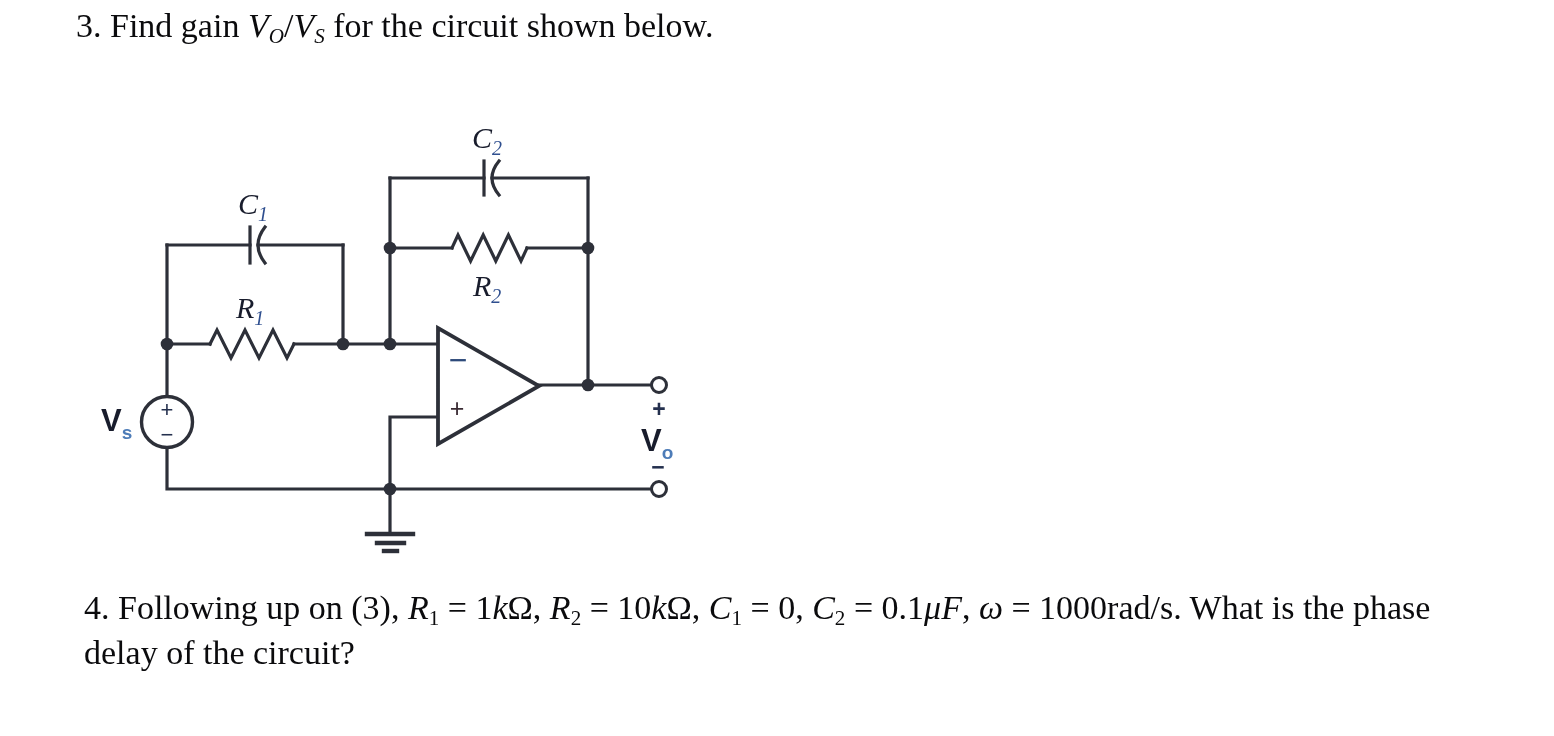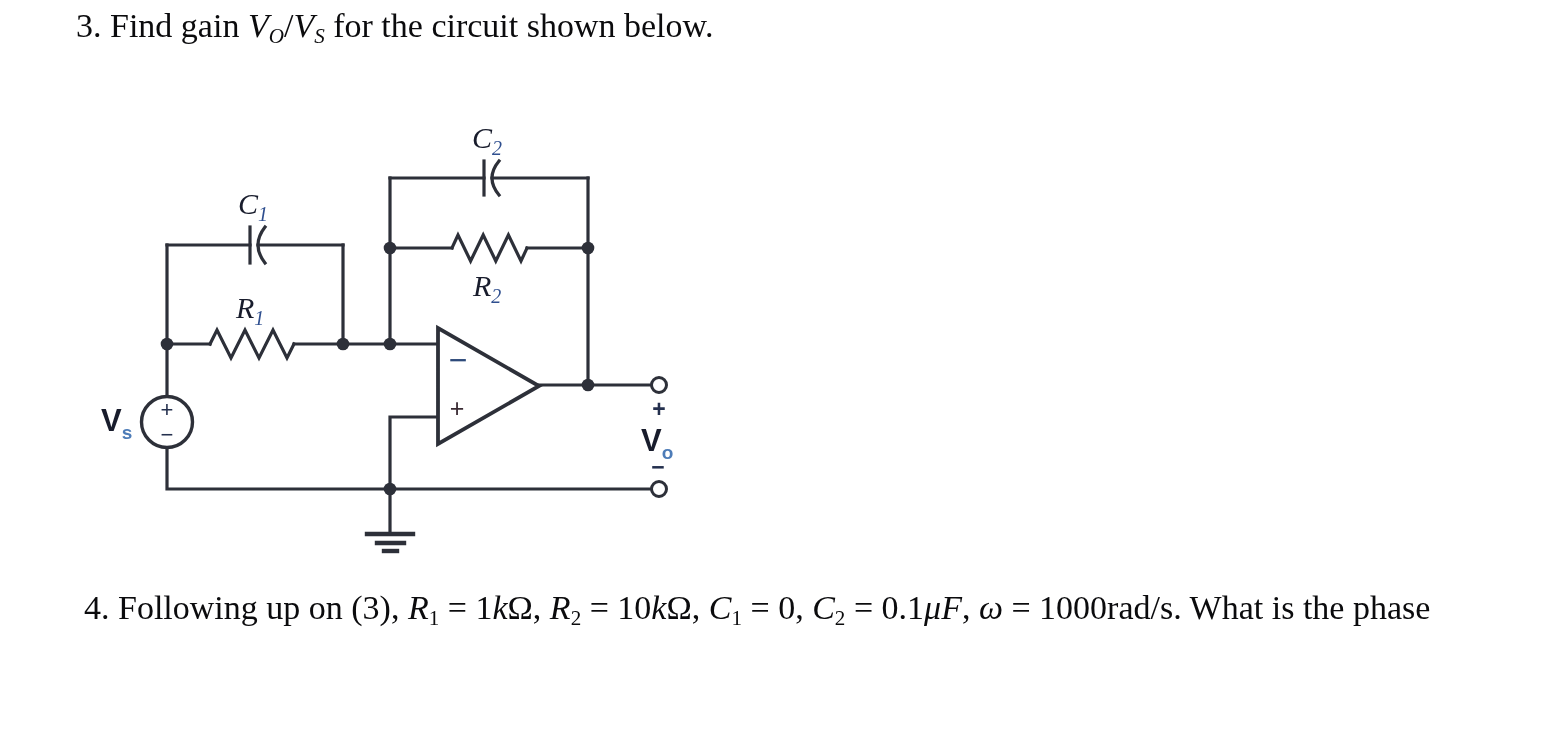--- a/index.html
+++ b/index.html
@@ -136,15 +136,16 @@
       <text x="473" y="296"><tspan class="clabel">R</tspan><tspan class="csub" dy="7">2</tspan></text>
       <text x="101" y="431"><tspan class="vlabel">V</tspan><tspan class="vsub" dy="8">s</tspan></text>
       <text x="641" y="451"><tspan class="vlabel">V</tspan><tspan class="vsub" dy="8">o</tspan></text>
     </g>
   </svg>
 
   <div id="problem4" class="abs doc-text">
     <span class="line">
       <span>4. Following up on (3), </span><span class="it">R</span><sub class="m">1</sub><span> = 1</span><span class="it">k</span><span>Ω, </span><span class="it">R</span><sub class="m">2</sub><span> = 10</span><span class="it">k</span><span>Ω, </span><span class="it">C</span><sub class="m">1</sub><span> = 0, </span><span class="it">C</span><sub class="m">2</sub><span> = 0.1</span><span class="it">μF</span><span>, </span><span class="it">ω</span><span> = 1000rad/s. What is the phase</span>
     </span>
+    <span class="line">delay of the circuit?</span>
   </div>
 
 </div>
 
 </body></html>

